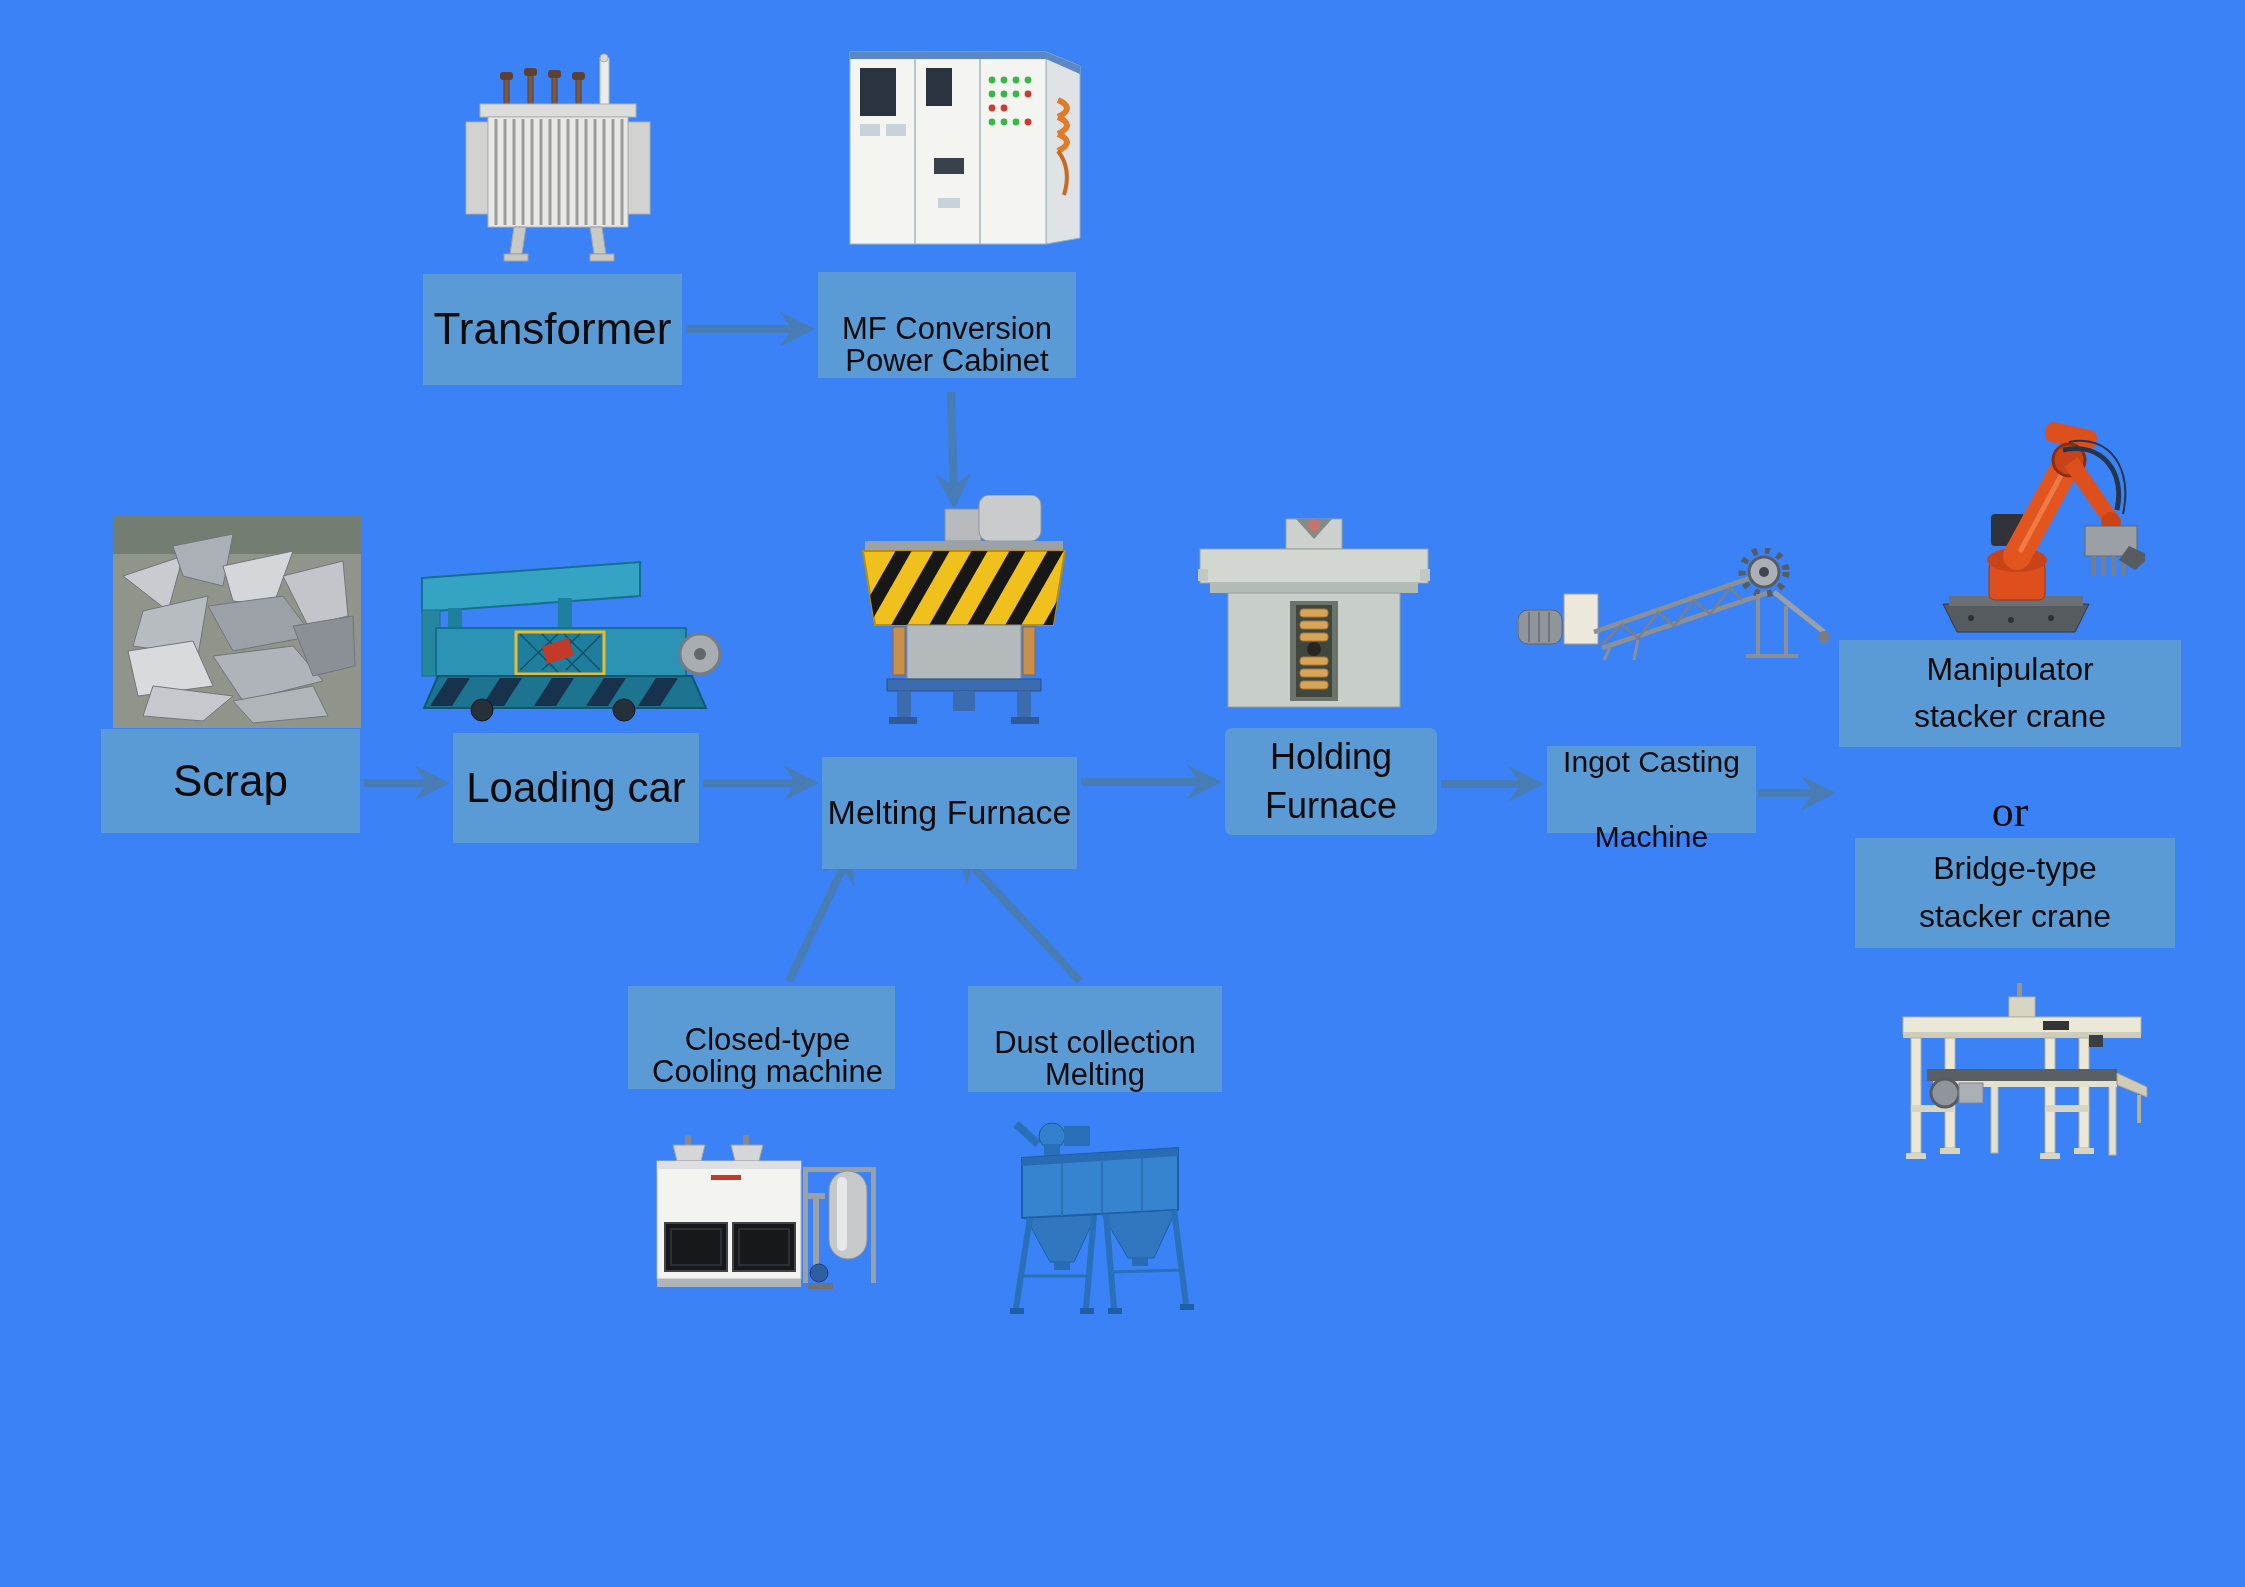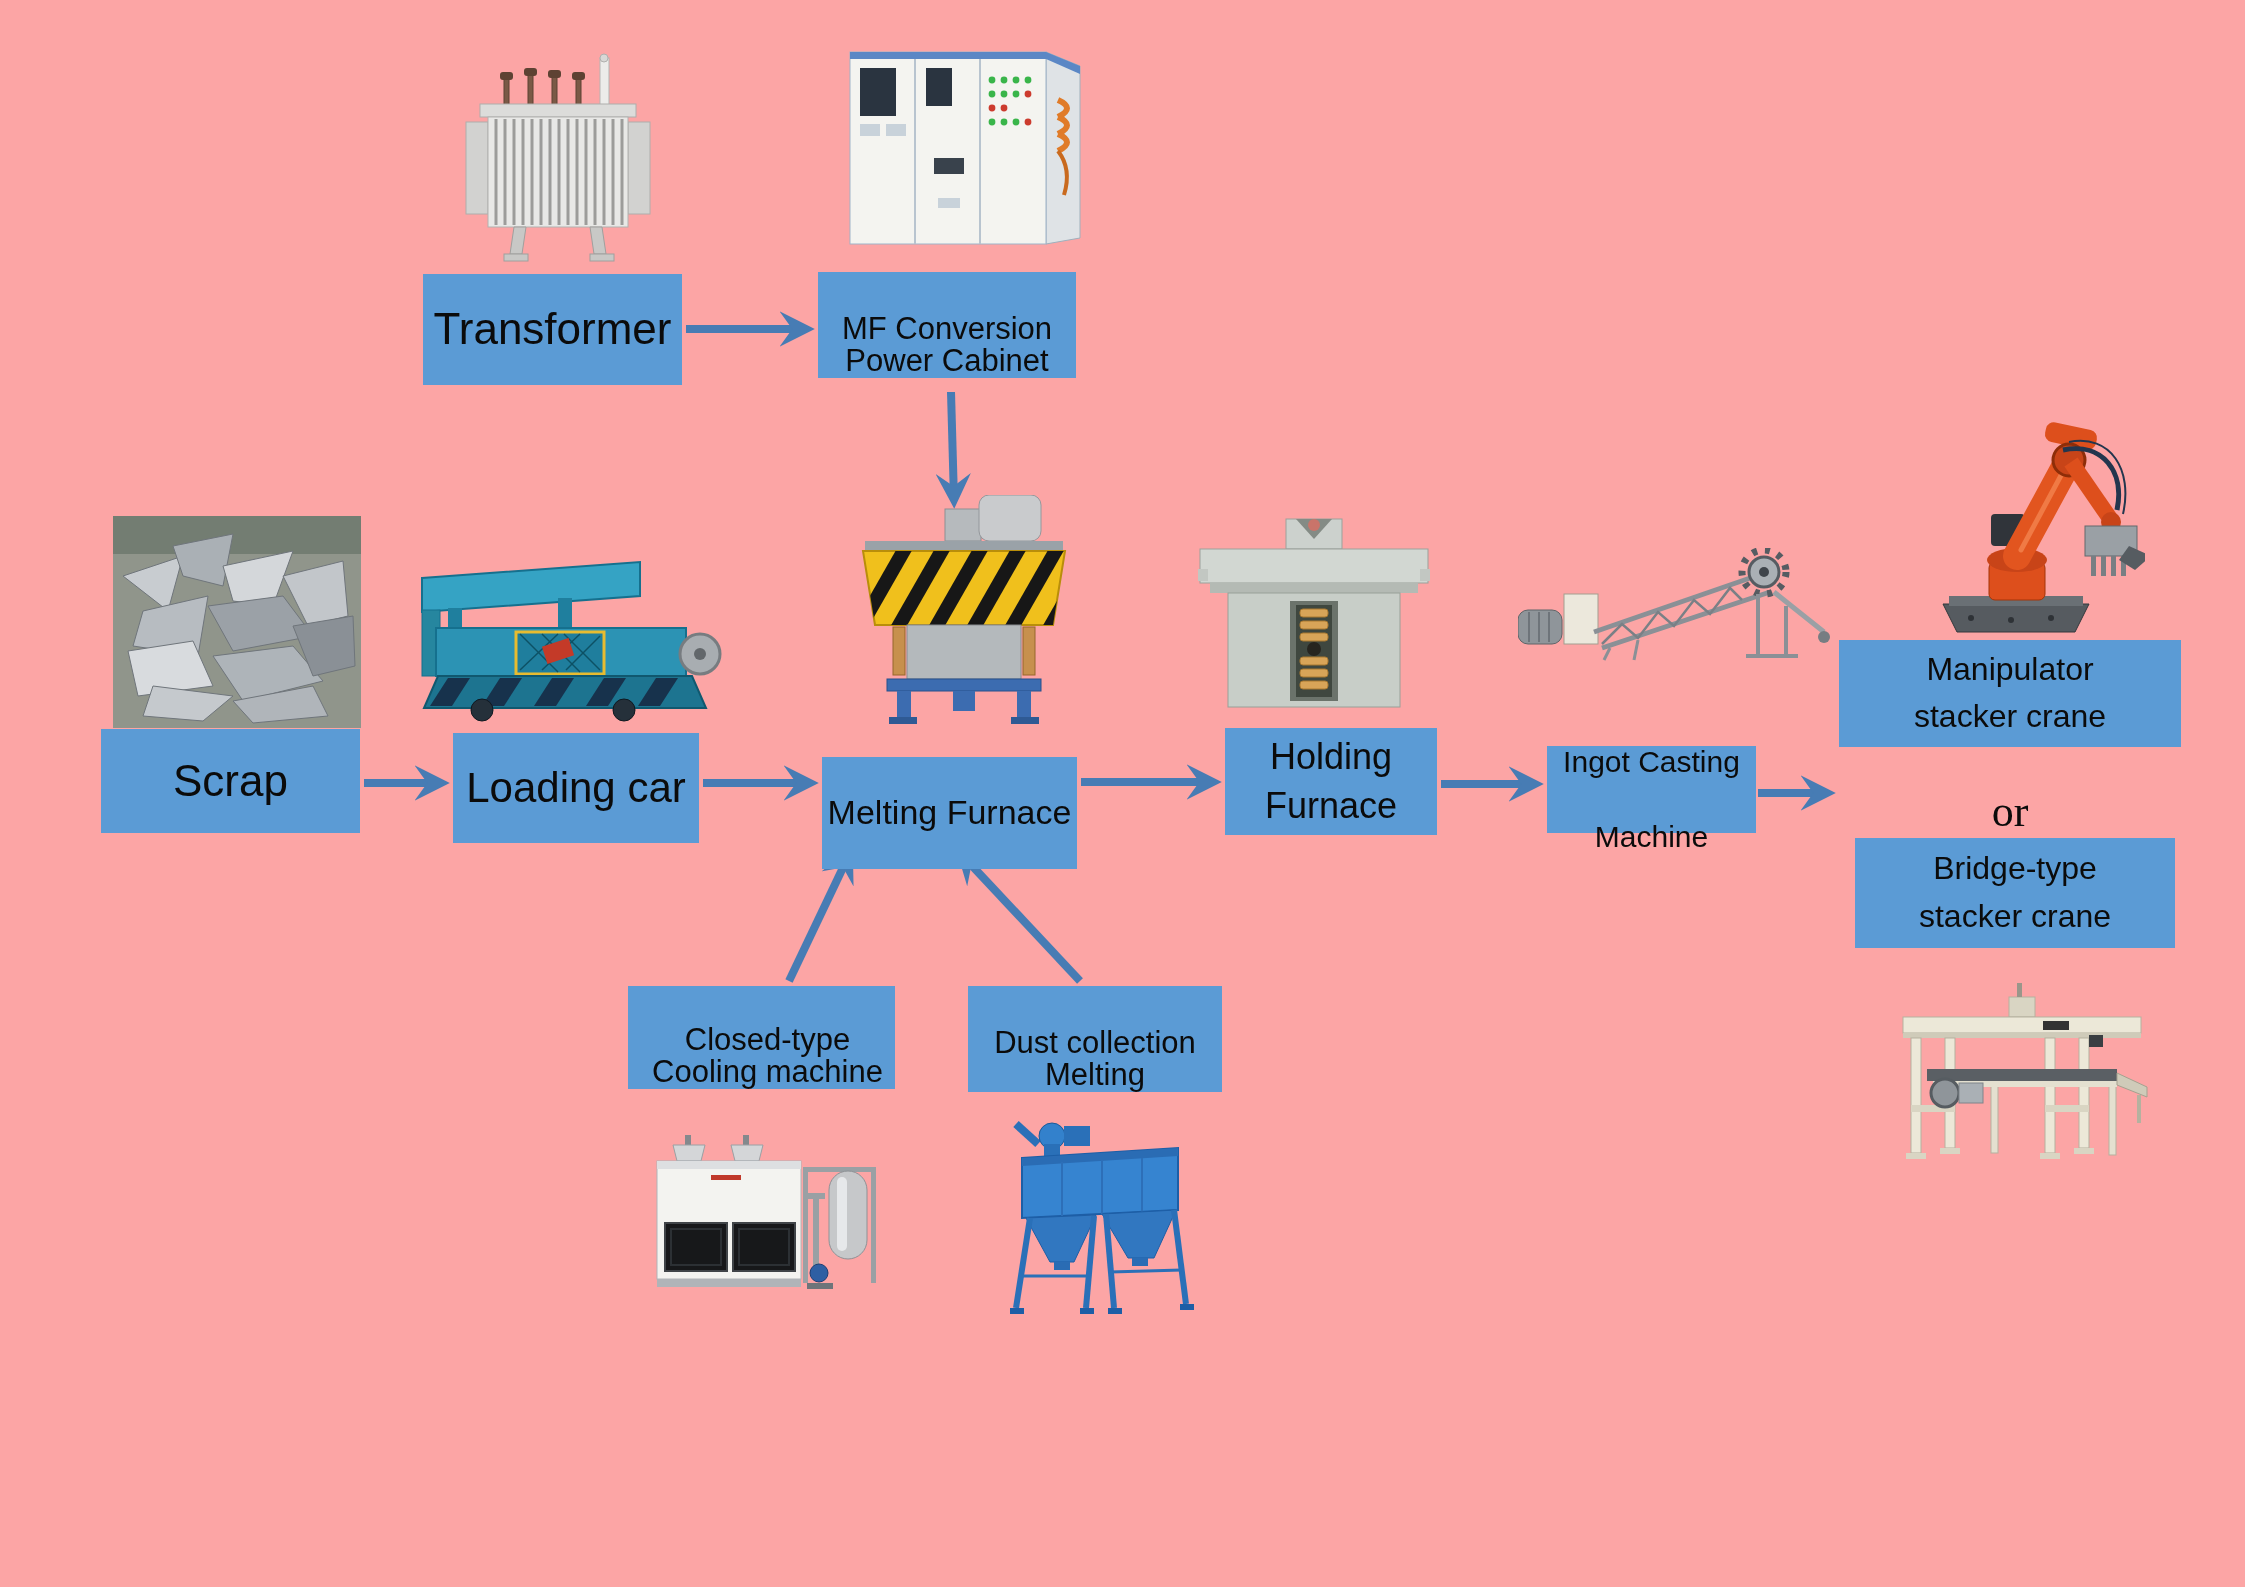--- a/index.html
+++ b/index.html
@@ -1,34 +1,34 @@
 <!DOCTYPE html>
 <html><head>
 <meta charset="utf-8">
 <style>
   html,body{margin:0;padding:0;background:#ffffff;}
   #canvas{
     position:relative;
     width:2245px;height:1587px;
-    background:#fca5a5;
+    background:#3b82f6;
     font-family:"Liberation Sans",sans-serif;
     overflow:hidden;
   }
   .node{
     position:absolute;
     background:#5b9bd5;
     color:#0b0b0b;
     display:flex;flex-direction:column;
     align-items:center;justify-content:space-evenly;
     text-align:center;line-height:1.05;
   }
   .node span{display:block;white-space:nowrap;}
   .fs44{font-size:44px;}
   .fs42{font-size:42px;}
-  .fs36{font-size:36px;}
+  .fs36{font-size:36px;border-radius:7px;}
   .fs34{font-size:34px;margin-top:29px;}
   .fs32{font-size:32px;}
   .fs31{font-size:31px;justify-content:flex-end;}
   .fs30{font-size:30px;}
   #or-label{
     position:absolute;left:1950px;top:756px;width:120px;height:56px;
     font-family:Liberation Serif, serif;
     font-size:44px;color:#0b0b0b;text-align:center;line-height:56px;margin-top:28px;
   }
   .photo{position:absolute;}

